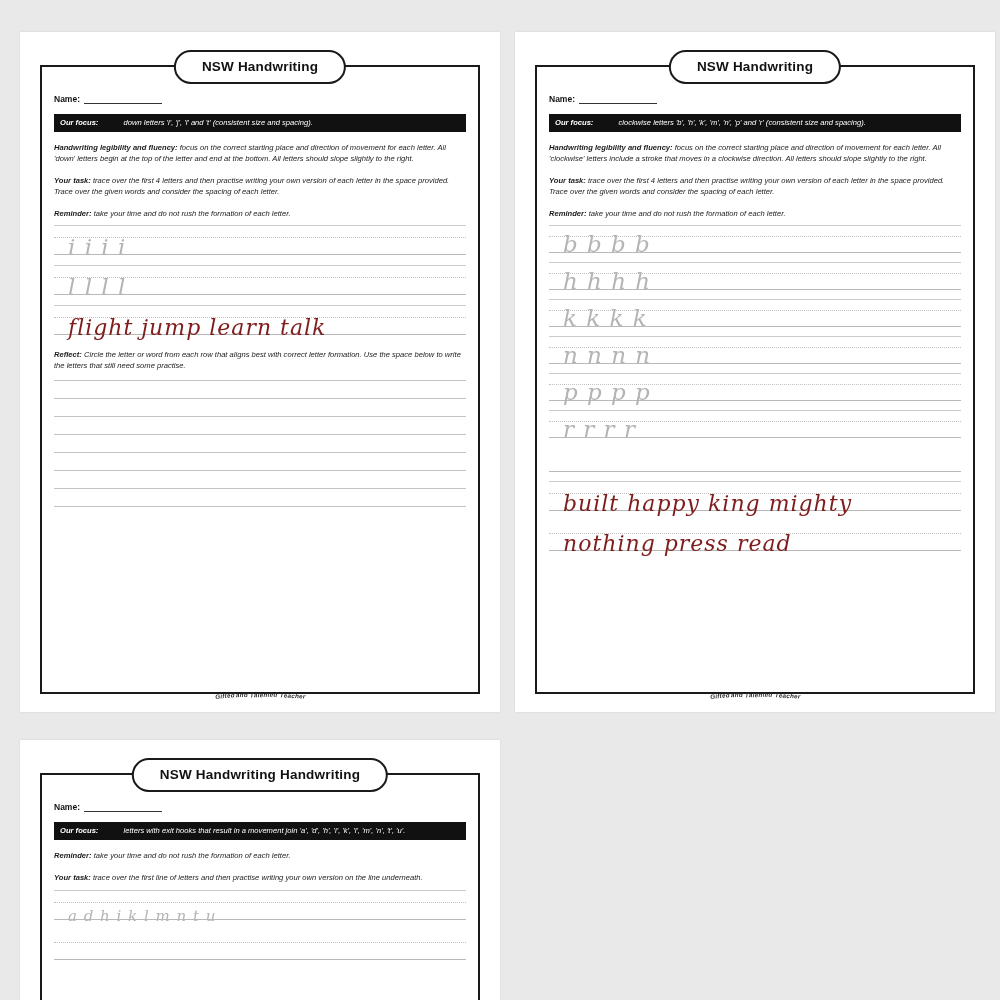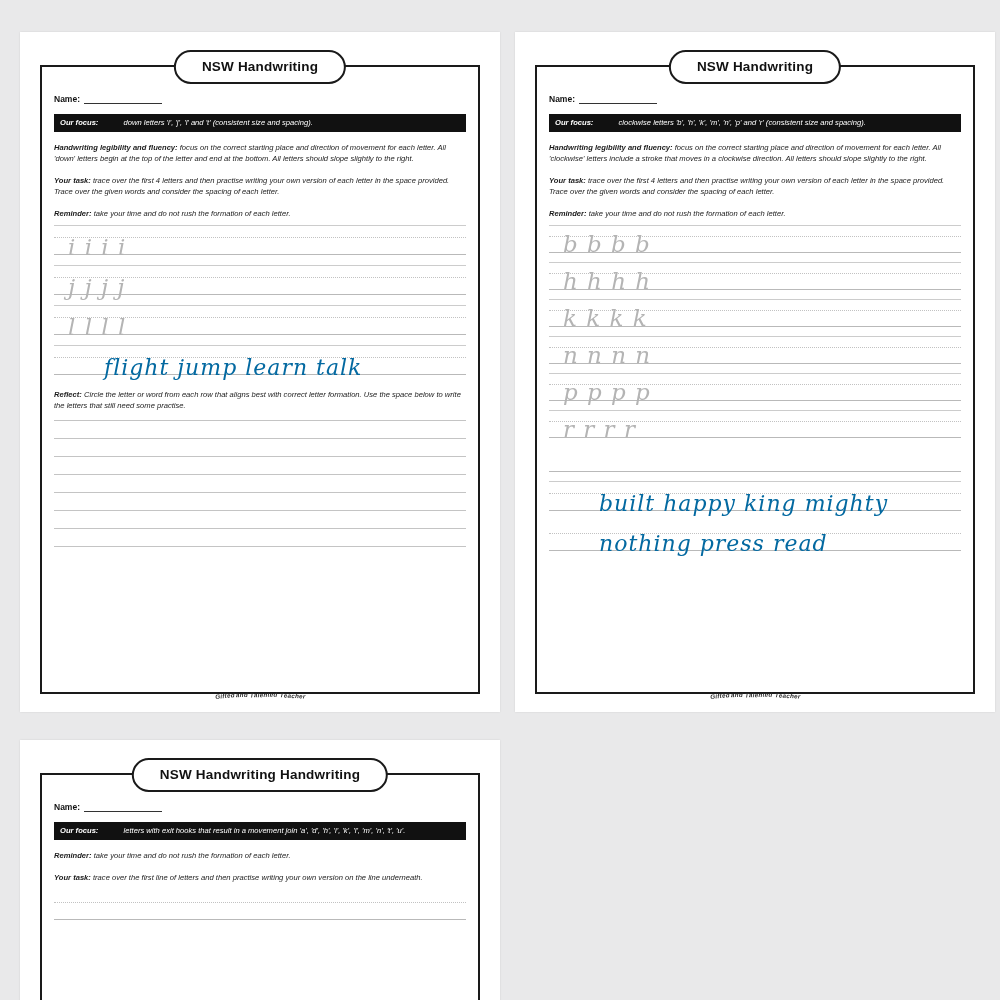--- a/index.html
+++ b/index.html
@@ -120,22 +120,21 @@
     font-size: 23px;
     color: #b4b4b4;
     letter-spacing: 1px;
     line-height: 1;
     padding-bottom: 10px;
     white-space: nowrap;
   }
   .glyphs.words {
     font-size: 22px;
     gap: 10px;
-    color: #0369a1;
-    margin-left: 36px;
+    color: #7f1d1d;
   }
   .glyphs.small { font-size: 15px; gap: 12px; }
 
   .blank-lines { margin-top: 8px; }
   .blank-lines .bl {
     border-top: 1px solid #c4c4c4;
     height: 17px;
   }
 
   .footer-logo {
@@ -187,26 +186,20 @@
       <span>take your time and do not rush the formation of each letter.</span>
     </div>
 
     <div class="rule-group">
       <div class="rule-line solidtop" style="top:2px;"></div>
       <div class="rule-line dotted" style="top:14px;"></div>
       <div class="rule-line" style="top:31px;"></div>
       <div class="glyphs">i i i i</div>
     </div>
 
-    <div class="rule-group">
-      <div class="rule-line solidtop" style="top:2px;"></div>
-      <div class="rule-line dotted" style="top:14px;"></div>
-      <div class="rule-line" style="top:31px;"></div>
-      <div class="glyphs">j j j j</div>
-    </div>
 
     <div class="rule-group">
       <div class="rule-line solidtop" style="top:2px;"></div>
       <div class="rule-line dotted" style="top:14px;"></div>
       <div class="rule-line" style="top:31px;"></div>
       <div class="glyphs">l l l l</div>
     </div>
 
 
     <div class="rule-group">
@@ -359,19 +352,25 @@
     <div class="para">
       <b>Reminder:</b>
       <span>take your time and do not rush the formation of each letter.</span>
     </div>
 
     <div class="para">
       <b>Your task:</b>
       <span>trace over the first line of letters and then practise writing your own version on the line underneath.</span>
     </div>
 
+    <div class="rule-group">
+      <div class="rule-line solidtop" style="top:2px;"></div>
+      <div class="rule-line dotted" style="top:14px;"></div>
+      <div class="rule-line" style="top:31px;"></div>
+      <div class="glyphs small">a d h i k l m n t u</div>
+    </div>
 
     <div class="rule-group">
       <div class="rule-line dotted" style="top:14px;"></div>
       <div class="rule-line" style="top:31px;"></div>
     </div>
   </div>
 </div>
 
 </body></html>

